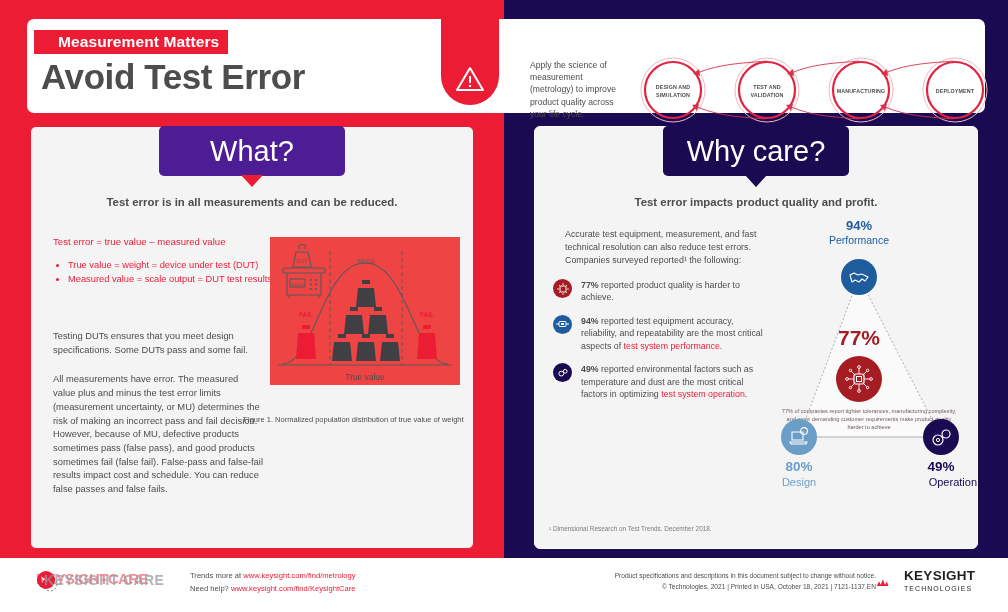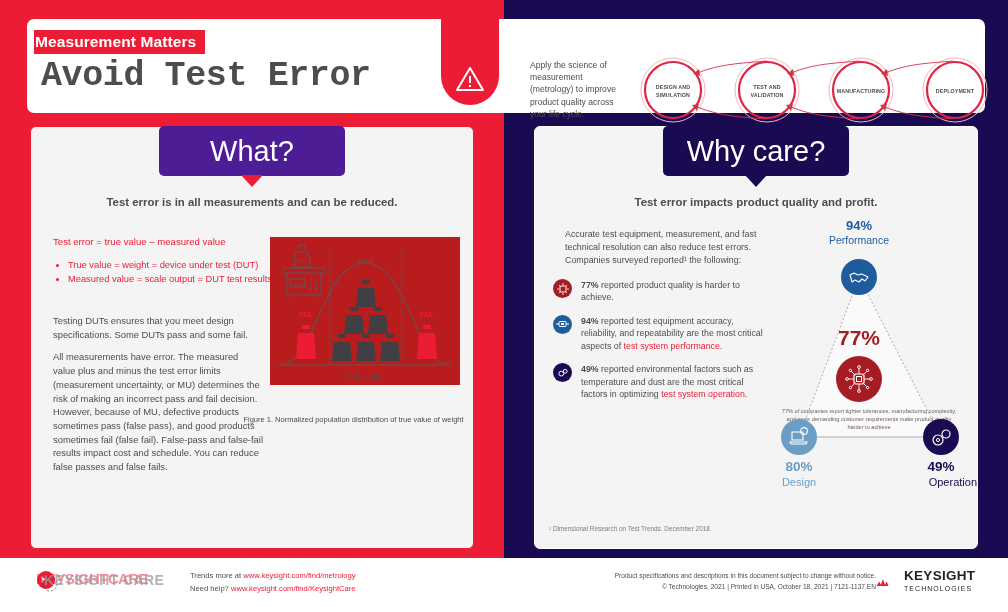--- a/index.html
+++ b/index.html
@@ -23,26 +23,26 @@
   }
   .hdr-redtab{
     position:absolute;left:414px;top:0px;width:58px;height:86px;
     background:#ed1c35;border-radius:0 0 29px 29px;
     display:flex;align-items:flex-end;justify-content:center;padding-bottom:12px;
     box-sizing:border-box;
   }
   .hdr-redtab svg{display:block;}
   .eyebrow{
     position:absolute;left:7px;top:11px;background:#ed1c35;color:#ffffff;
-    font-size:15.5px;font-weight:bold;padding:3px 9px 4px 1px;letter-spacing:.1px;
+    font-size:15.5px;font-weight:bold;padding:3px 9px 4px 24px;letter-spacing:.1px;
     line-height:1.1;
   }
   .maintitle{
     position:absolute;left:14px;top:40px;color:#4d4d4f;
-    font-size:35px;font-weight:bold;letter-spacing:-.4px;line-height:1;font-family:Liberation Mono, monospace;
+    font-size:35px;font-weight:bold;letter-spacing:-.4px;line-height:1;
   }
   .hdr-blurb{
     position:absolute;left:503px;top:40px;width:92px;color:#4d4d4f;
     font-size:8.6px;line-height:1.42;
   }
   .lifecycle{position:absolute;left:600px;top:36px;width:378px;height:70px;}
   .lc-label{
     font-size:5.3px;font-weight:bold;fill:#4d4d4f;letter-spacing:.15px;
   }
 
@@ -73,25 +73,25 @@
   .panel-sub{
     position:absolute;top:69px;left:0;width:100%;text-align:center;
     color:#4d4d4f;font-size:11.4px;font-weight:bold;
   }
 
   
   .lp-eq{position:absolute;left:22px;top:109px;width:215px;color:#ed1c35;font-size:9.6px;line-height:1.35;}
   .lp-bullets{position:absolute;left:22px;top:132px;width:216px;color:#ed1c35;font-size:9.3px;line-height:1.45;margin:0;padding-left:15px;}
   .lp-bullets li{margin:0 0 1px 0;}
   .lp-body{position:absolute;left:22px;top:186px;width:210px;color:#4d4d4f;font-size:9.4px;line-height:1.46;}
-  .lp-body p{margin:1px 0 9px 0;}
+  .lp-body p{margin:16px 0 9px 0;}
 
   .figure-box{
     position:absolute;left:239px;top:110px;width:190px;height:148px;
-    background:#b91c1c;
+    background:#ef4444;
   }
   .fig-caption{
     position:absolute;left:210px;top:288px;width:225px;text-align:center;
     color:#4d4d4f;font-size:7.5px;line-height:1.3;
   }
 
   
   .rp-intro{position:absolute;left:30px;top:101px;width:212px;color:#4d4d4f;font-size:8.9px;line-height:1.44;}
   .rp-list{position:absolute;left:14px;top:152px;width:216px;}
   .rp-item{position:relative;padding-left:32px;margin-bottom:11px;font-size:8.8px;line-height:1.42;color:#4d4d4f;}

